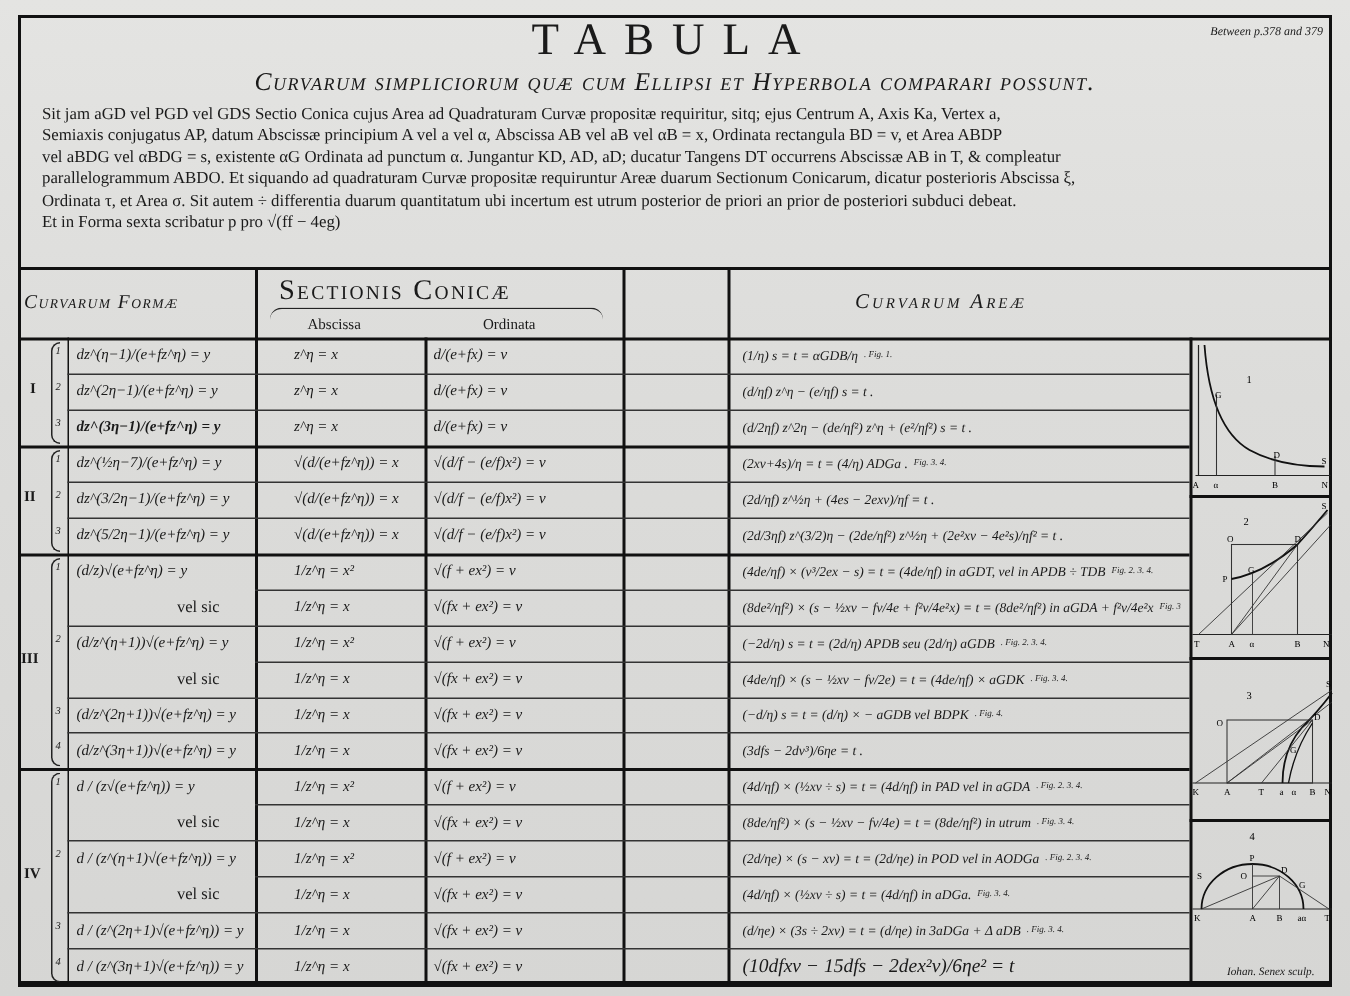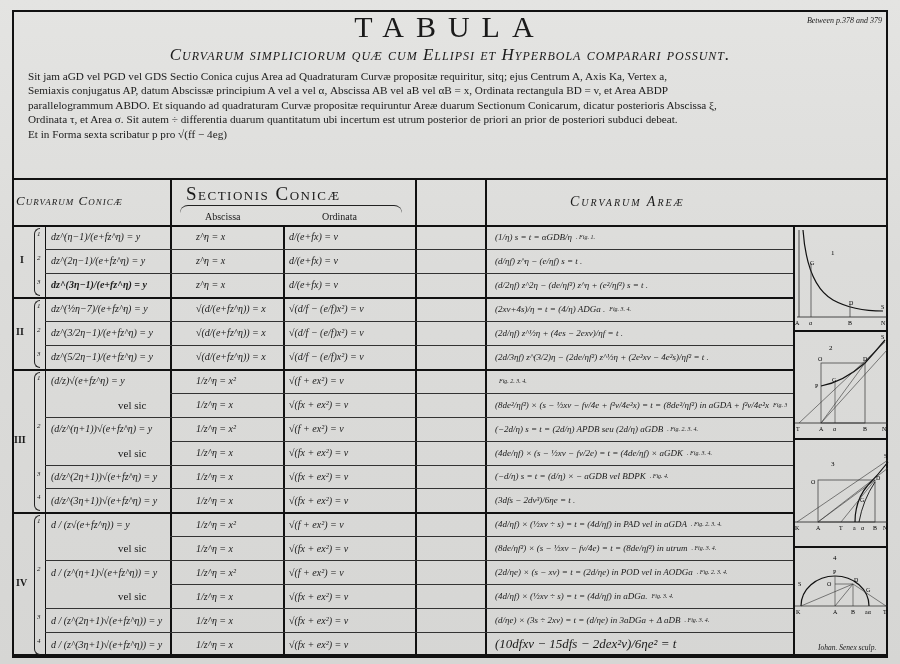--- a/index.html
+++ b/index.html
@@ -31,28 +31,29 @@
 <div class="page">
 
   <div class="frame"></div>
 
   <div class="title">TABULA</div>
   <div class="between">Between p.378 and 379</div>
   <div class="subtitle">Curvarum simpliciorum quæ cum Ellipsi et Hyperbola comparari possunt.</div>
   <div class="intro">
     <div>Sit jam aGD vel PGD vel GDS Sectio Conica cujus Area ad Quadraturam Curvæ propositæ requiritur, sitq; ejus Centrum A, Axis Ka, Vertex a,</div>
     <div>Semiaxis conjugatus AP, datum Abscissæ principium A vel a vel α, Abscissa AB vel aB vel αB = x, Ordinata rectangula BD = v, et Area ABDP</div>
+    <div>vel aBDG vel αBDG = s, existente αG Ordinata ad punctum α. Jungantur KD, AD, aD; ducatur Tangens DT occurrens Abscissæ AB in T, &amp; compleatur</div>
     <div>parallelogrammum ABDO. Et siquando ad quadraturam Curvæ propositæ requiruntur Areæ duarum Sectionum Conicarum, dicatur posterioris Abscissa ξ,</div>
     <div>Ordinata τ, et Area σ. Sit autem ÷ differentia duarum quantitatum ubi incertum est utrum posterior de priori an prior de posteriori subduci debeat.</div>
     <div>Et in Forma sexta scribatur p pro √(ff − 4eg)</div>
   </div>
 
   <div id="table"></div>
 
-  <div class="hdr" style="left:16px;top:193px;font-size:13px;letter-spacing:1px;">Curvarum Conicæ</div>
+  <div class="hdr" style="left:16px;top:193px;font-size:13px;letter-spacing:1px;">Curvarum Formæ</div>
   <div class="hdr" style="left:186px;top:183px;font-size:19px;font-style:normal;letter-spacing:1.5px;">Sectionis Conicæ</div>
   <div style="position:absolute;left:180px;top:205px;width:222px;height:8px;border-top:1px solid #222;border-radius:8px 8px 0 0;"></div>
   <div class="hdr" style="left:205px;top:211px;font-size:10px;font-style:normal;font-variant:normal;">Abscissa</div>
   <div class="hdr" style="left:322px;top:211px;font-size:10px;font-style:normal;font-variant:normal;">Ordinata</div>
   <div class="hdr" style="left:570px;top:194px;font-size:14px;letter-spacing:2px;">Curvarum Areæ</div>
 
   <svg style="left:793px;top:225px;" width="97" height="103" viewBox="0 0 97 103">
     <line x1="6" y1="5" x2="6" y2="92" stroke="#222" stroke-width="0.8"></line>
     <line x1="4" y1="92" x2="94" y2="92" stroke="#222" stroke-width="0.8"></line>
     <path d="M10 5 Q14 60 40 75 Q60 86 90 86" fill="none" stroke="#111" stroke-width="1.2"></path>
@@ -206,20 +207,21 @@
       <span style="font-size: 6px; margin-left: 4px;"></span>
     </div>
     <div class="sec" style="left:14px;top:433.54999999999995px;">III</div>
     <div class="brace" style="left:34px;top:371.7px;height:137.7px;"></div>
     <div class="hline" style="left:12px;top:368.7px;width:781px;height:2px;"></div>
     <div class="num" style="left:37px;top:373.7px;">1</div>
     <div class="cell" style="left:51px;top:368.7px;height:23.95px;width:115px;overflow:hidden;">(d/z)√(e+fz^η) = y</div>
     <div class="cell" style="left:196px;top:368.7px;height:23.95px;">1/z^η = x²</div>
     <div class="cell" style="left:289px;top:368.7px;height:23.95px;">√(f + ex²) = v</div>
     <div class="cell" style="left:495px;top:368.7px;height:23.95px;width:292px;overflow:hidden;font-size:9px;">
+      <span>(4de/ηf) × (v³/2ex − s) = t = (4de/ηf) in aGDT, vel in APDB ÷ TDB</span>
       <span style="font-size: 6px; margin-left: 4px;">Fig. 2. 3. 4.</span>
     </div>
     <div class="hline thin" style="left:170px;top:392.65px;width:623px;height:1px;"></div>
     <div class="velsic" style="left:118px;top:398.65px;">vel sic</div>
     <div class="cell" style="left:196px;top:392.65px;height:23.95px;">1/z^η = x</div>
     <div class="cell" style="left:289px;top:392.65px;height:23.95px;">√(fx + ex²) = v</div>
     <div class="cell" style="left:495px;top:392.65px;height:23.95px;width:292px;overflow:hidden;font-size:9px;">
       <span>(8de²/ηf²) × (s − ½xv − fv/4e + f²v/4e²x) = t = (8de²/ηf²) in aGDA + f²v/4e²x</span>
       <span style="font-size: 6px; margin-left: 4px;">Fig. 3. 4.</span>
     </div>

